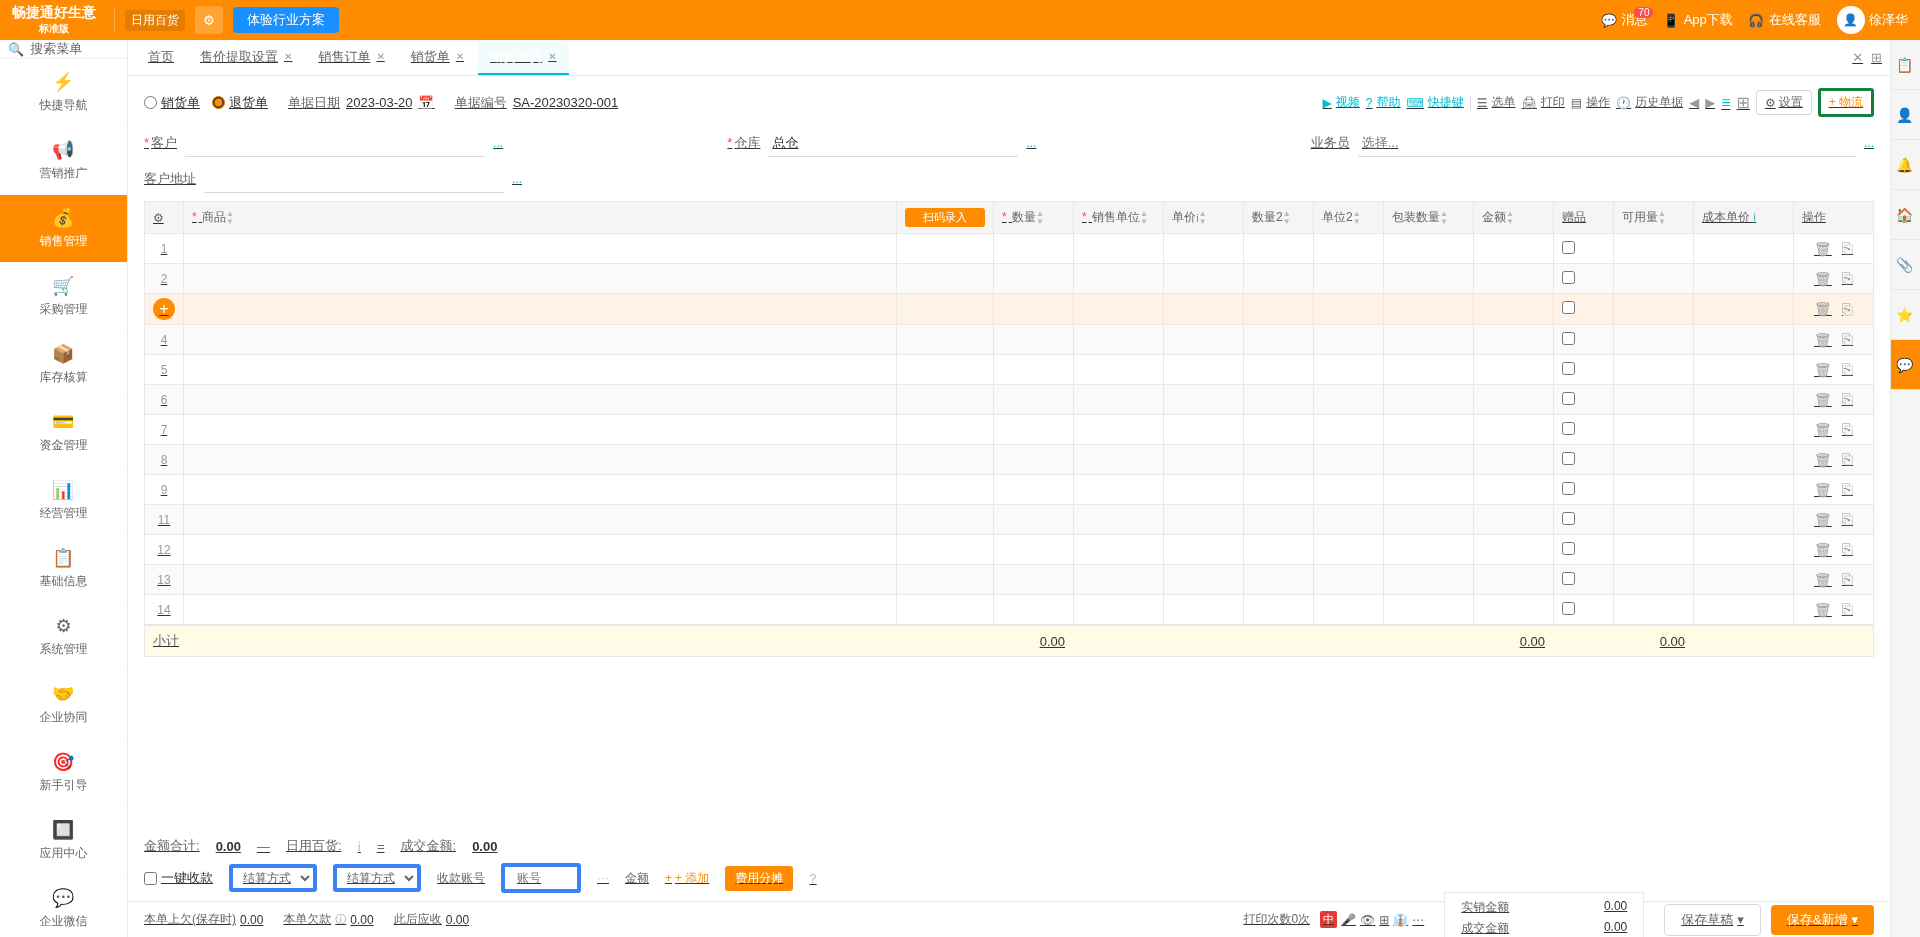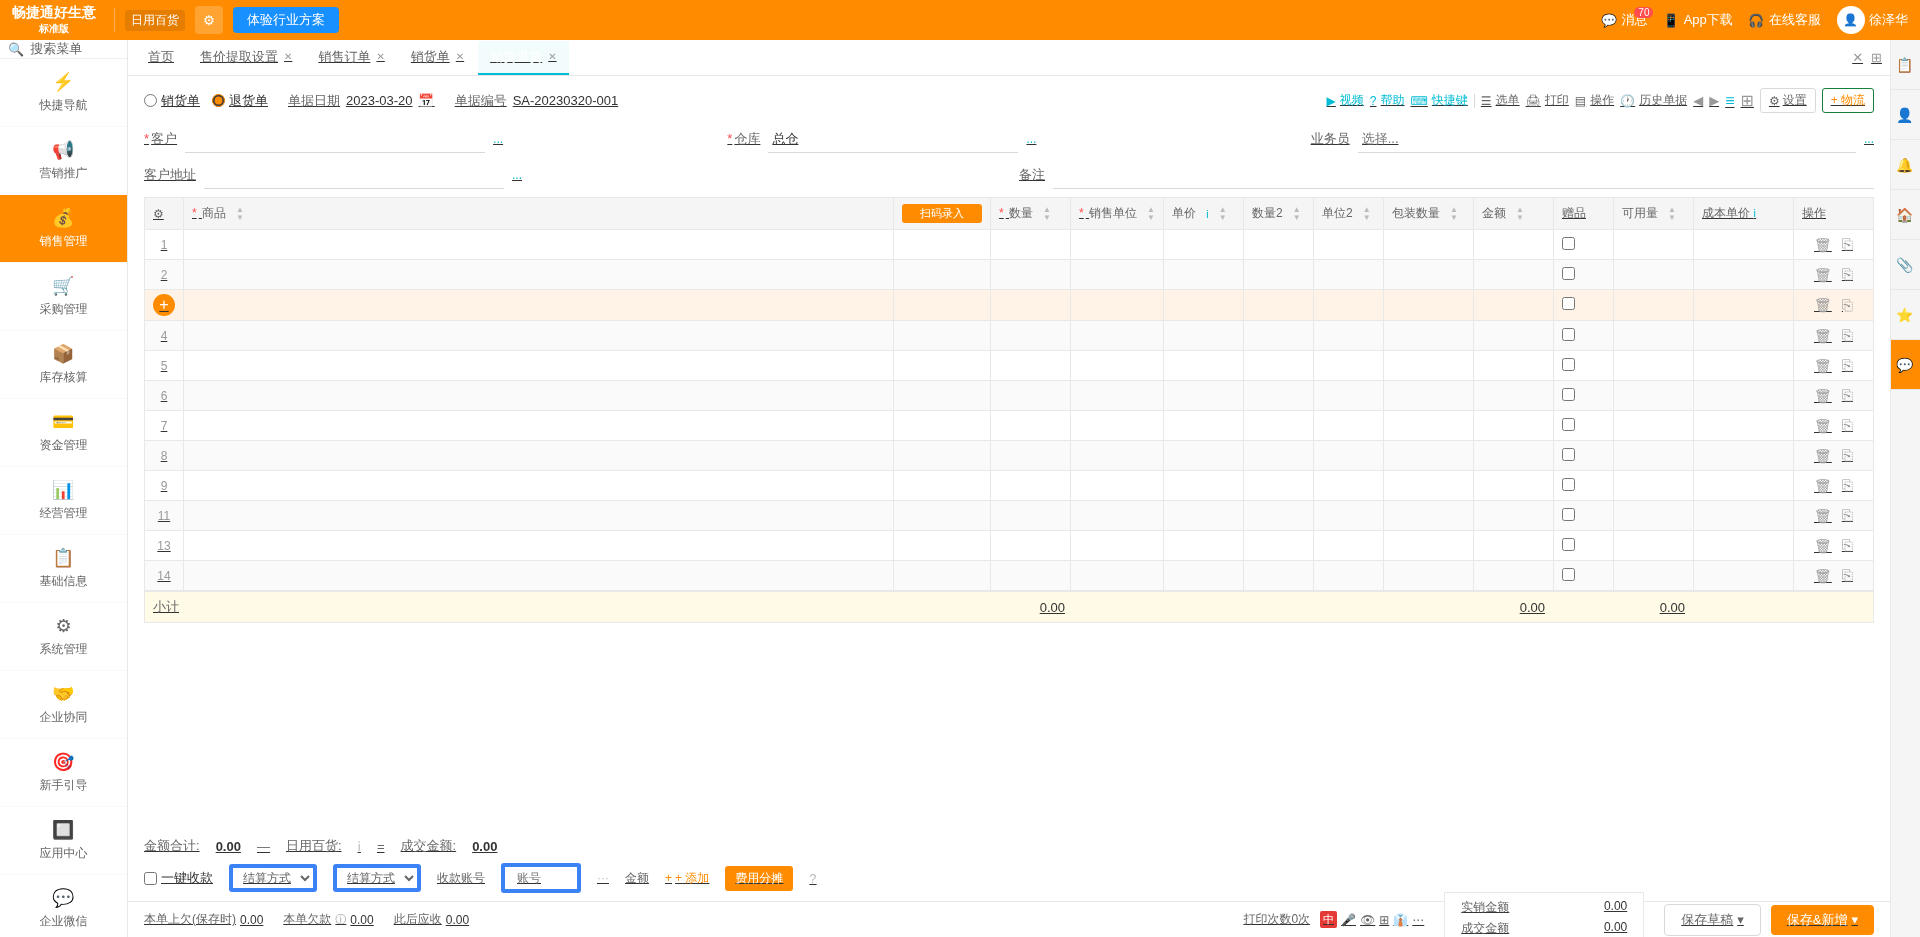--- a/index.html
+++ b/index.html
@@ -42,21 +42,21 @@
     
     .form-header { display: flex; align-items: center; gap: 20px; margin-bottom: 12px; flex-wrap: wrap; }
     .radio-group { display: flex; align-items: center; gap: 12px; }
     .radio-item { display: flex; align-items: center; gap: 4px; cursor: pointer; font-size: 13px; }
     .radio-item input[type=radio] { accent-color: #ff8c00; }
     .form-date { display: flex; align-items: center; gap: 6px; font-size: 13px; color: #666; }
     .form-code { display: flex; align-items: center; gap: 6px; font-size: 13px; color: #666; }
     .header-action-item { display: flex; align-items: center; gap: 4px; color: #666; font-size: 12px; cursor: pointer; }
     .header-action-item.primary { color: #00bcd4; }
     .btn-setting { border: 1px solid #d9d9d9; background: #fff; padding: 3px 8px; border-radius: 3px; cursor: pointer; font-size: 12px; color: #666; display: flex; align-items: center; gap: 3px; }
-    .btn-add-logistics { border: 1px solid #15803d; background: #fff; padding: 3px 8px; border-radius: 3px; cursor: pointer; font-size: 12px; color: #ff8c00; display: flex; align-items: center; gap: 3px; }
+    .btn-add-logistics { border: 3px solid #15803d; background: #fff; padding: 3px 8px; border-radius: 3px; cursor: pointer; font-size: 12px; color: #ff8c00; display: flex; align-items: center; gap: 3px; }
     .field-label { font-size: 13px; color: #666; white-space: nowrap; }
     .field-label.required::before { content: '*'; color: #ff4d4f; margin-right: 2px; }
     .field-input { flex: 1; height: 28px; border: none; border-bottom: 1px solid #d9d9d9; outline: none; font-size: 13px; padding: 0 4px; color: #333; background: transparent; }
     .field-more { color: #00bcd4; cursor: pointer; font-size: 12px; }
     .form-row { display: flex; align-items: center; gap: 20px; margin-bottom: 8px; }
     .form-row-field { display: flex; align-items: center; gap: 8px; flex: 1; }
     
     
     .data-table { width: 100%; border-collapse: collapse; font-size: 12px; }
     .data-table th { background: #f5f5f5; padding: 6px 8px; text-align: left; border: 1px solid #e8e8e8; white-space: nowrap; font-weight: normal; color: #666; position: relative; }
@@ -93,21 +93,21 @@
     .btn-save-new { background: #ff8c00; color: #fff; border: none; padding: 6px 16px; border-radius: 4px; cursor: pointer; font-size: 13px; display: flex; align-items: center; gap: 4px; }
     .summary-row { display: flex; justify-content: space-between; gap: 20px; margin-bottom: 4px; }
     .summary-label { color: #666; }
     .summary-value { color: #333; font-weight: 500; }
     
     
     ::-webkit-scrollbar { width: 6px; height: 6px; }
     ::-webkit-scrollbar-track { background: #f1f1f1; }
     ::-webkit-scrollbar-thumb { background: #ccc; border-radius: 3px; }
     
-    .th-sort { display: inline-flex; align-items: center; gap: 10px; }
+    .th-sort { display: inline-flex; align-items: center; gap: 0; }
     .col-arrows { display: inline-flex; flex-direction: column; font-size: 8px; color: #bbb; line-height: 1; }
     
     .divider { width: 1px; height: 14px; background: #d9d9d9; }
     
     .header-right-btns { display: flex; align-items: center; gap: 6px; flex-shrink: 0; }
     
     .page-wrapper { display: flex; flex-direction: column; flex: 1; overflow: hidden; position: relative; text-decoration: underline; }
     
     .teal-tab { background: #00bcd4; color: #fff !important; border-radius: 3px 3px 0 0; }
     
@@ -322,24 +322,20 @@
               <span class="field-more">...</span>
             </div>
           </div>
 
           <div class="form-row">
             <div class="form-row-field">
               <span class="field-label">客户地址</span>
               <input class="field-input" type="text" style="min-width: 200px; max-width: 300px;">
               <span class="field-more">...</span>
             </div>
-            <div class="form-row-field">
-              <span class="field-label">备注</span>
-              <input class="field-input" type="text" style="min-width: 300px;">
-            </div>
           </div>
 
           <div style="overflow-x:auto;">
             <table class="data-table">
               <thead>
                 <tr>
                   <th style="width:36px;">
                     <span>⚙</span>
                   </th>
                   <th style="min-width:120px;" class="required-col">
@@ -627,20 +623,41 @@
                     <td></td>
                     <td>
         <div class="actions-col">
           <button class="icon-btn" title="删除">🗑</button>
           <button class="icon-btn" title="复制">⎘</button>
         </div>
       </td>
                   </tr>
                   <tr>
                     <td class="row-num">11</td>
+                    <td><input type="text" style="border: none; outline: none; width: 100%; background: transparent; font-size: 12px;"></td>
+                    <td></td>
+                    <td></td>
+                    <td></td>
+                    <td></td>
+                    <td></td>
+                    <td></td>
+                    <td></td>
+                    <td></td>
+                    <td class="checkbox-col"><input type="checkbox" style=""></td>
+                    <td></td>
+                    <td></td>
+                    <td>
+        <div class="actions-col">
+          <button class="icon-btn" title="删除">🗑</button>
+          <button class="icon-btn" title="复制">⎘</button>
+        </div>
+      </td>
+                  </tr>
+                  <tr>
+                    <td class="row-num">12</td>
                     <td><input type="text" style="border: none; outline: none; width: 100%; background: transparent; font-size: 12px;"></td>
                     <td></td>
                     <td></td>
                     <td></td>
                     <td></td>
                     <td></td>
                     <td></td>
                     <td></td>
                     <td></td>
                     <td class="checkbox-col"><input type="checkbox" style=""></td>

